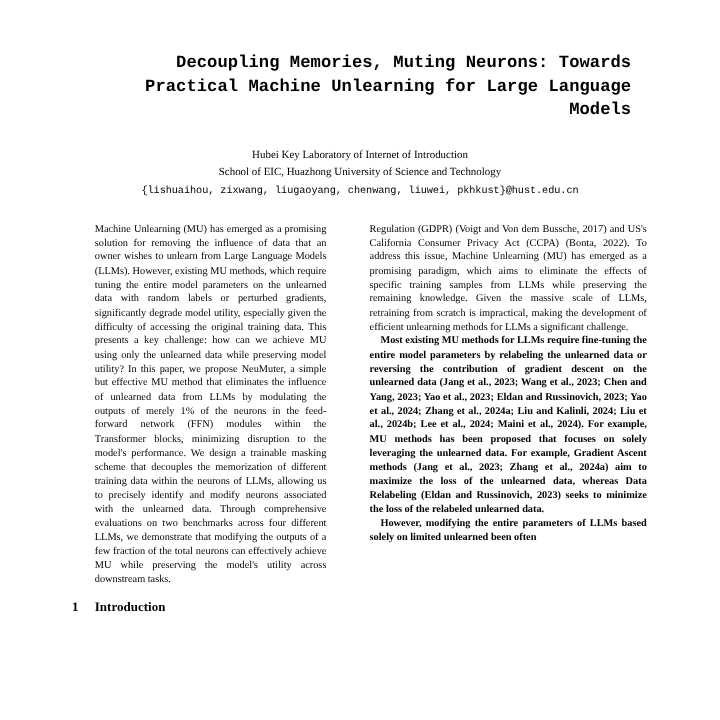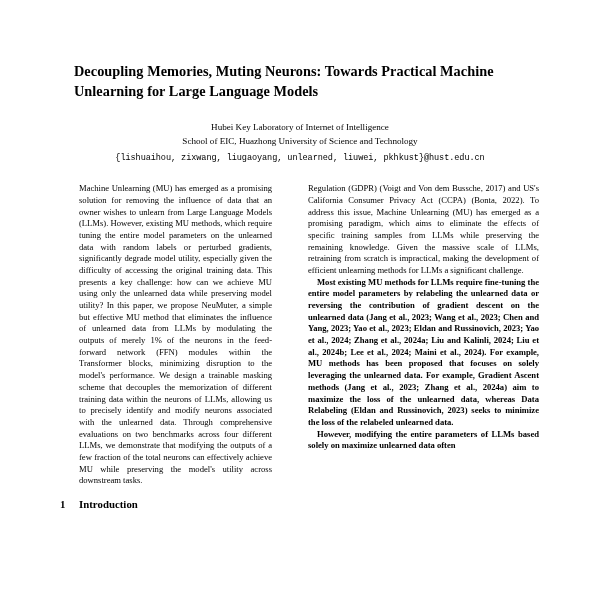--- a/index.html
+++ b/index.html
@@ -16,22 +16,23 @@
   }
   .page {
     position: relative;
     width: 600px;
     height: 600px;
     box-sizing: border-box;
     padding: 0 60px;
   }
   
   .title-block {
-    padding-top: 62px;
-    text-align: left;
+    padding-top: 44px;
+    text-align: right;
+    font-family: Liberation Mono, monospace;
   }
   .paper-title {
     font-size: 14.3px;
     font-weight: bold;
     line-height: 1.38;
     letter-spacing: 0.04px;
     margin: 0 14px;
   }
   .author-block {
     text-align: center;
@@ -109,37 +110,37 @@
 </head>
 <body>
 
 <div class="page">
 
   <div class="title-block">
     <h1 class="paper-title">Decoupling Memories, Muting Neurons: Towards Practical Machine Unlearning for Large Language Models</h1>
   </div>
 
   <div class="author-block">
-    <div class="affil">Hubei Key Laboratory of Internet of Intelligence</div>
+    <div class="affil">Hubei Key Laboratory of Internet of Introduction</div>
     <div class="affil">School of EIC, Huazhong University of Science and Technology</div>
-    <div class="emails">{lishuaihou, zixwang, liugaoyang, unlearned, liuwei, pkhkust}@hust.edu.cn</div>
+    <div class="emails">{lishuaihou, zixwang, liugaoyang, chenwang, liuwei, pkhkust}@hust.edu.cn</div>
   </div>
 
   <div class="columns">
 
     <div class="col">
       <div class="abstract-body">
         <p class="body-text">Machine Unlearning (MU) has emerged as a promising solution for removing the influence of data that an owner wishes to unlearn from Large Language Models (LLMs). However, existing MU methods, which require tuning the entire model parameters on the unlearned data with random labels or perturbed gradients, significantly degrade model utility, especially given the difficulty of accessing the original training data. This presents a key challenge: how can we achieve MU using only the unlearned data while preserving model utility? In this paper, we propose NeuMuter, a simple but effective MU method that eliminates the influence of unlearned data from LLMs by modulating the outputs of merely 1% of the neurons in the feed-forward network (FFN) modules within the Transformer blocks, minimizing disruption to the model's performance. We design a trainable masking scheme that decouples the memorization of different training data within the neurons of LLMs, allowing us to precisely identify and modify neurons associated with the unlearned data. Through comprehensive evaluations on two benchmarks across four different LLMs, we demonstrate that modifying the outputs of a few fraction of the total neurons can effectively achieve MU while preserving the model's utility across downstream tasks.</p>
       </div>
       <div class="section-heading">
         <span class="section-num">1</span>
         <span>Introduction</span>
       </div>
     </div>
 
     <div class="col">
       <p class="body-text">Regulation (GDPR) (Voigt and Von dem Bussche, 2017) and US's California Consumer Privacy Act (CCPA) (Bonta, 2022). To address this issue, Machine Unlearning (MU) has emerged as a promising paradigm, which aims to eliminate the effects of specific training samples from LLMs while preserving the remaining knowledge. Given the massive scale of LLMs, retraining from scratch is impractical, making the development of efficient unlearning methods for LLMs a significant challenge.</p>
       <p class="body-text indent">Most existing MU methods for LLMs require fine-tuning the entire model parameters by relabeling the unlearned data or reversing the contribution of gradient descent on the unlearned data (Jang et al., 2023; Wang et al., 2023; Chen and Yang, 2023; Yao et al., 2023; Eldan and Russinovich, 2023; Yao et al., 2024; Zhang et al., 2024a; Liu and Kalinli, 2024; Liu et al., 2024b; Lee et al., 2024; Maini et al., 2024). For example, MU methods has been proposed that focuses on solely leveraging the unlearned data. For example, Gradient Ascent methods (Jang et al., 2023; Zhang et al., 2024a) aim to maximize the loss of the unlearned data, whereas Data Relabeling (Eldan and Russinovich, 2023) seeks to minimize the loss of the relabeled unlearned data.</p>
-      <p class="body-text indent">However, modifying the entire parameters of LLMs based solely on maximize unlearned data often</p>
+      <p class="body-text indent">However, modifying the entire parameters of LLMs based solely on limited unlearned been often</p>
     </div>
 
   </div>
 </div>
 
 </body></html>

